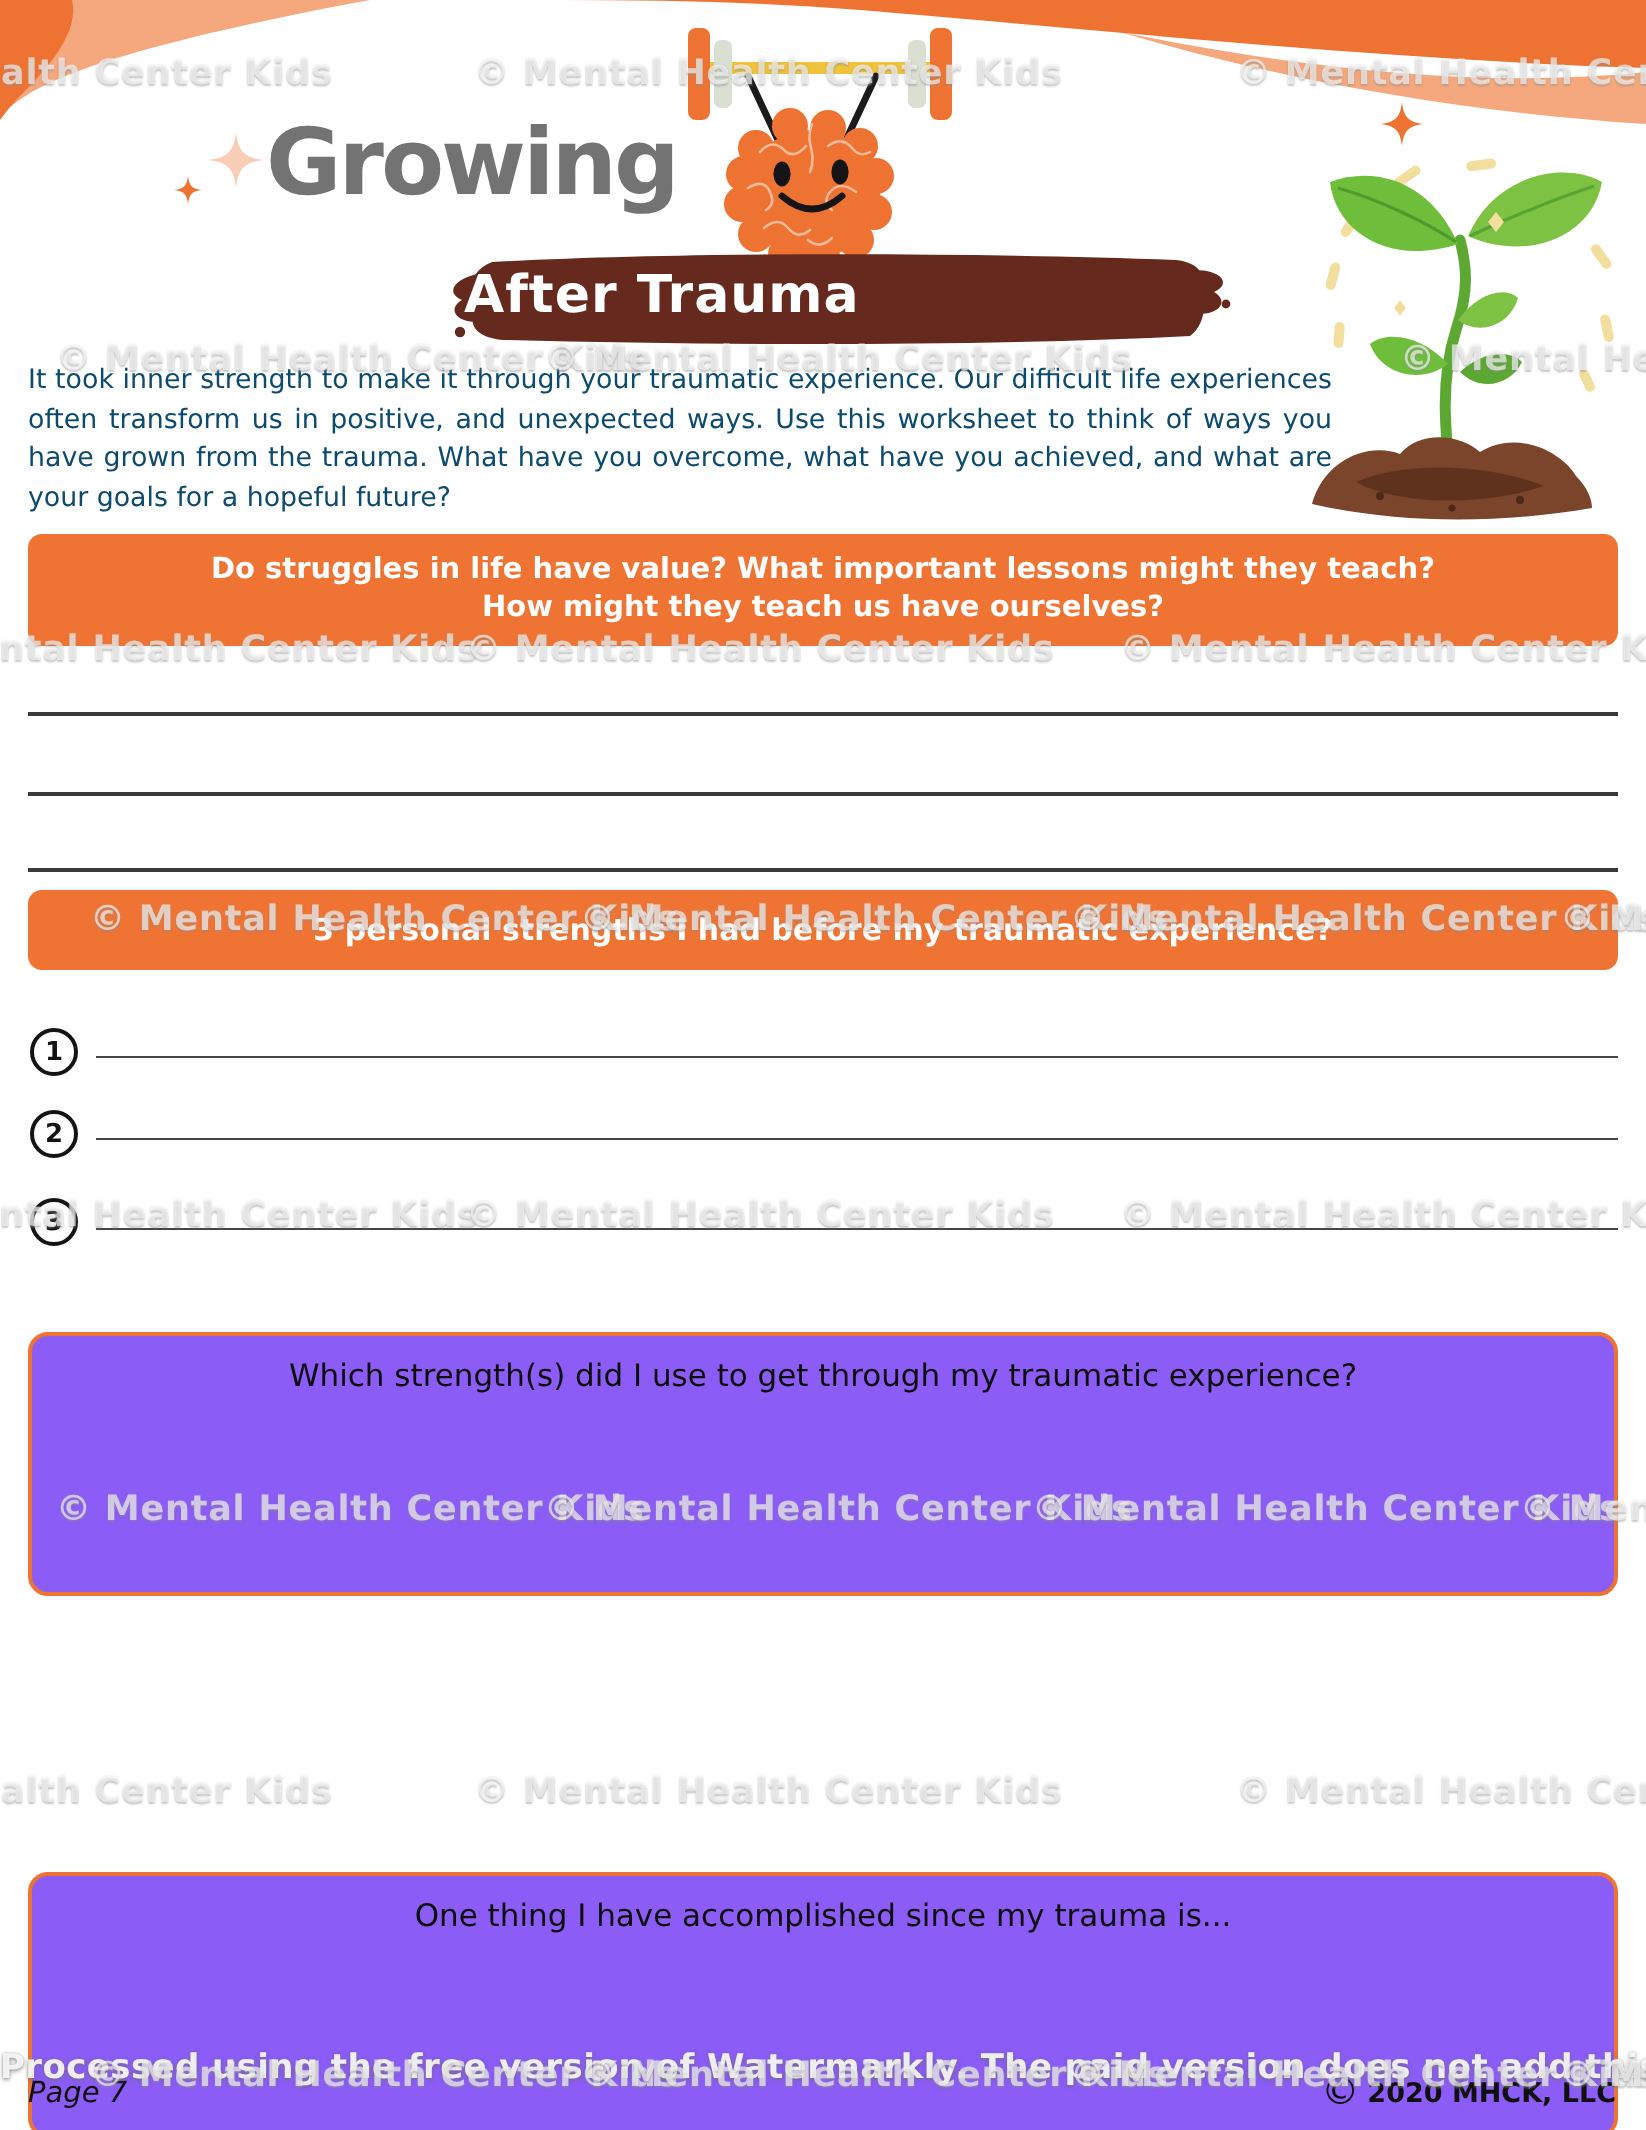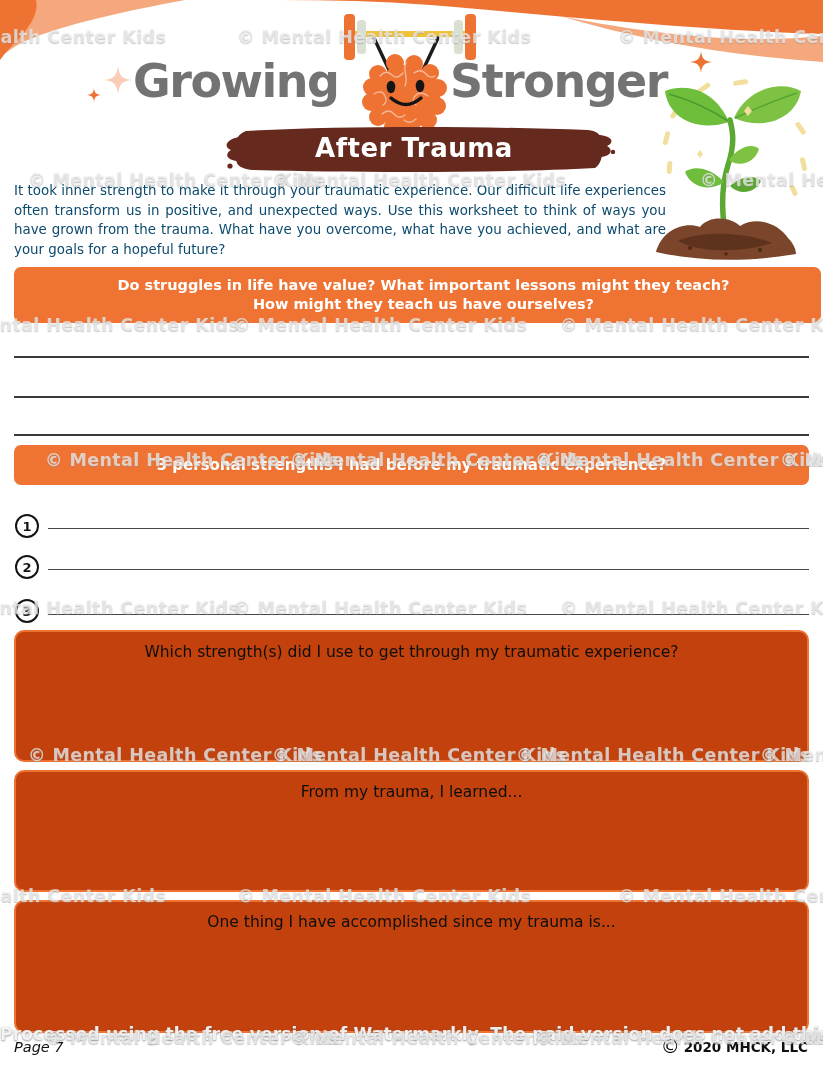--- a/index.html
+++ b/index.html
@@ -10,57 +10,57 @@
   }
   
   #header-svg{position:absolute;left:0;top:0;width:823px;height:262px;}
   .title-word{
     position:absolute;top:56px;font-size:46px;font-weight:800;letter-spacing:-1.5px;
     color:#737373;line-height:1.1;white-space:nowrap;
   }
   #title-left{left:133px;}
   #title-right{left:450px;}
   .subtitle{
-    position:absolute;left:232px;top:133px;width:364px;text-align:center;
+    position:absolute;left:232px;top:133px;width:364px;text-align:left;
     font-size:26px;font-weight:800;color:#ffffff;letter-spacing:.5px;white-space:nowrap;
   }
   
   .intro{
     position:absolute;left:14px;top:181px;width:652px;
     font-size:13.4px;line-height:19.5px;font-weight:500;
     text-align:justify;color:#0c4a6e;
   }
   
   .banner{
     position:absolute;left:14px;width:795px;background:#EF7434;border-radius:7px;
     color:#ffffff;display:flex;flex-direction:column;align-items:center;justify-content:center;
     text-align:center;font-weight:600;
   }
-  #banner-question{top:267px;height:56px;font-size:14.5px;line-height:19px;padding-left:12px;}
+  #banner-question{top:267px;height:56px;font-size:14.5px;line-height:19px;}
   #banner-strengths{top:445px;height:40px;font-size:15px;}
   
   .write-line{
     position:absolute;left:14px;width:795px;height:0;
     border-top:2px solid #3a3a3a;
   }
   #wl-1{top:356px;} #wl-2{top:396px;} #wl-3{top:434px;}
   
   .num-circle{
     position:absolute;left:15px;width:24px;height:24px;border:2.2px solid #141414;
     border-radius:50%;display:flex;align-items:center;justify-content:center;
     font-size:13px;font-weight:700;background:#fff;box-sizing:border-box;
   }
   .num-line{position:absolute;left:48px;width:761px;height:0;border-top:1.8px solid #454545;}
   #nc-1{top:514px;} #nl-1{top:528px;}
   #nc-2{top:555px;} #nl-2{top:569px;}
   #nc-3{top:599px;} #nl-3{top:614px;}
   
   .prompt-box{
     position:absolute;left:14px;width:795px;border:2px solid #EE7333;border-radius:10px;
-    background:#c2410c;box-sizing:border-box;text-align:center;
+    background:#8b5cf6;box-sizing:border-box;text-align:center;margin-top:36px;
   }
   .prompt-box .prompt{margin-top:11px;font-size:15.5px;font-weight:500;color:#0e0e0e;}
   #box-1{top:630px;height:132px;}
   #box-2{top:770px;height:122px;}
   #box-3{top:900px;height:133px;}
   
   .page-label{
     position:absolute;left:14px;top:1039px;font-size:14.5px;font-style:italic;color:#101010;
   }
   .copyright{
@@ -175,21 +175,20 @@
       <path d="M678,241 C700,231 742,231 772,243 C742,253 700,253 678,241 Z" fill="#5B2F1B" opacity="0.85"></path>
       <circle cx="690" cy="248" r="2" fill="#4c2817"></circle>
       <circle cx="760" cy="250" r="2" fill="#4c2817"></circle>
       <circle cx="726" cy="254" r="1.8" fill="#4c2817"></circle>
       <path d="M748,106 l4,5 -4,5 -4,-5 Z" fill="#F2DF9E"></path>
       <path d="M700,150 l3,4 -3,4 -3,-4 Z" fill="#F2DF9E"></path>
     </g>
   </svg>
 
   <div class="title-word" id="title-left">Growing</div>
-  <div class="title-word" id="title-right">Stronger</div>
   <div class="subtitle">After Trauma</div>
 
   <div class="intro">It took inner strength to make it through your traumatic experience. Our difficult life experiences often transform us in positive, and unexpected ways. Use this worksheet to think of ways you have grown from the trauma. What have you overcome, what have you achieved, and what are your goals for a hopeful future?</div>
 
   <div class="banner" id="banner-question">
     <div>Do struggles in life have value? What important lessons might they teach?</div>
     <div>How might they teach us have ourselves?</div>
   </div>
 
   <div class="write-line" id="wl-1"></div>
@@ -202,23 +201,20 @@
 
   <div class="num-circle" id="nc-1">1</div>
   <div class="num-line" id="nl-1"></div>
   <div class="num-circle" id="nc-2">2</div>
   <div class="num-line" id="nl-2"></div>
   <div class="num-circle" id="nc-3">3</div>
   <div class="num-line" id="nl-3"></div>
 
   <div class="prompt-box" id="box-1">
     <div class="prompt">Which strength(s) did I use to get through my traumatic experience?</div>
-  </div>
-  <div class="prompt-box" id="box-2">
-    <div class="prompt">From my trauma, I learned...</div>
   </div>
   <div class="prompt-box" id="box-3">
     <div class="prompt">One thing I have accomplished since my trauma is...</div>
   </div>
 
   <div class="page-label">Page 7</div>
   <div class="copyright">
     <span class="c-sym">©</span>
     <span>2020 MHCK, LLC</span>
   </div>

